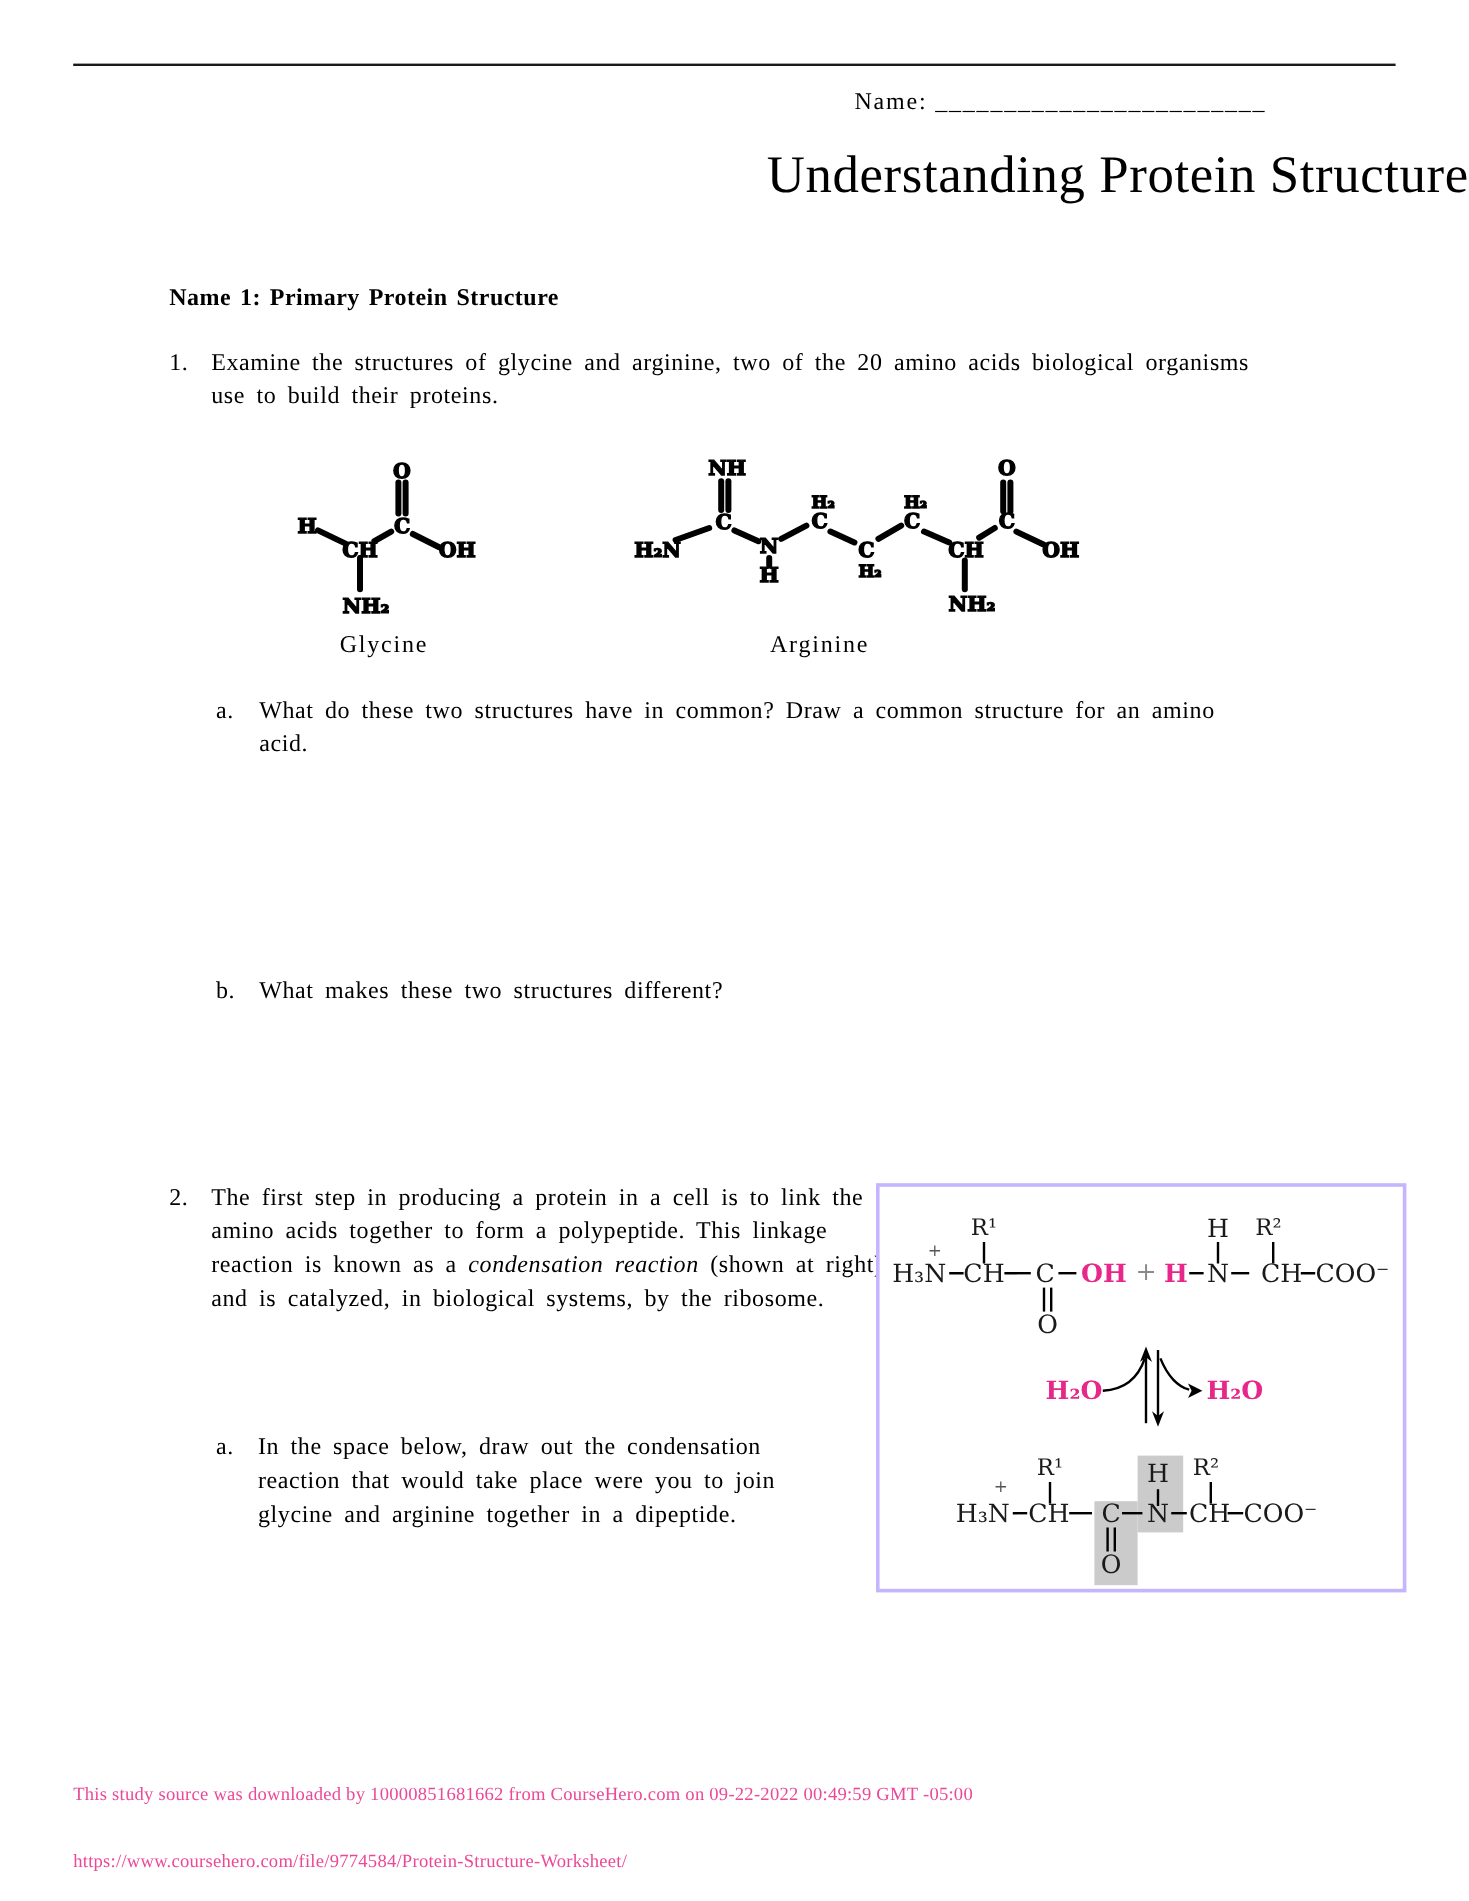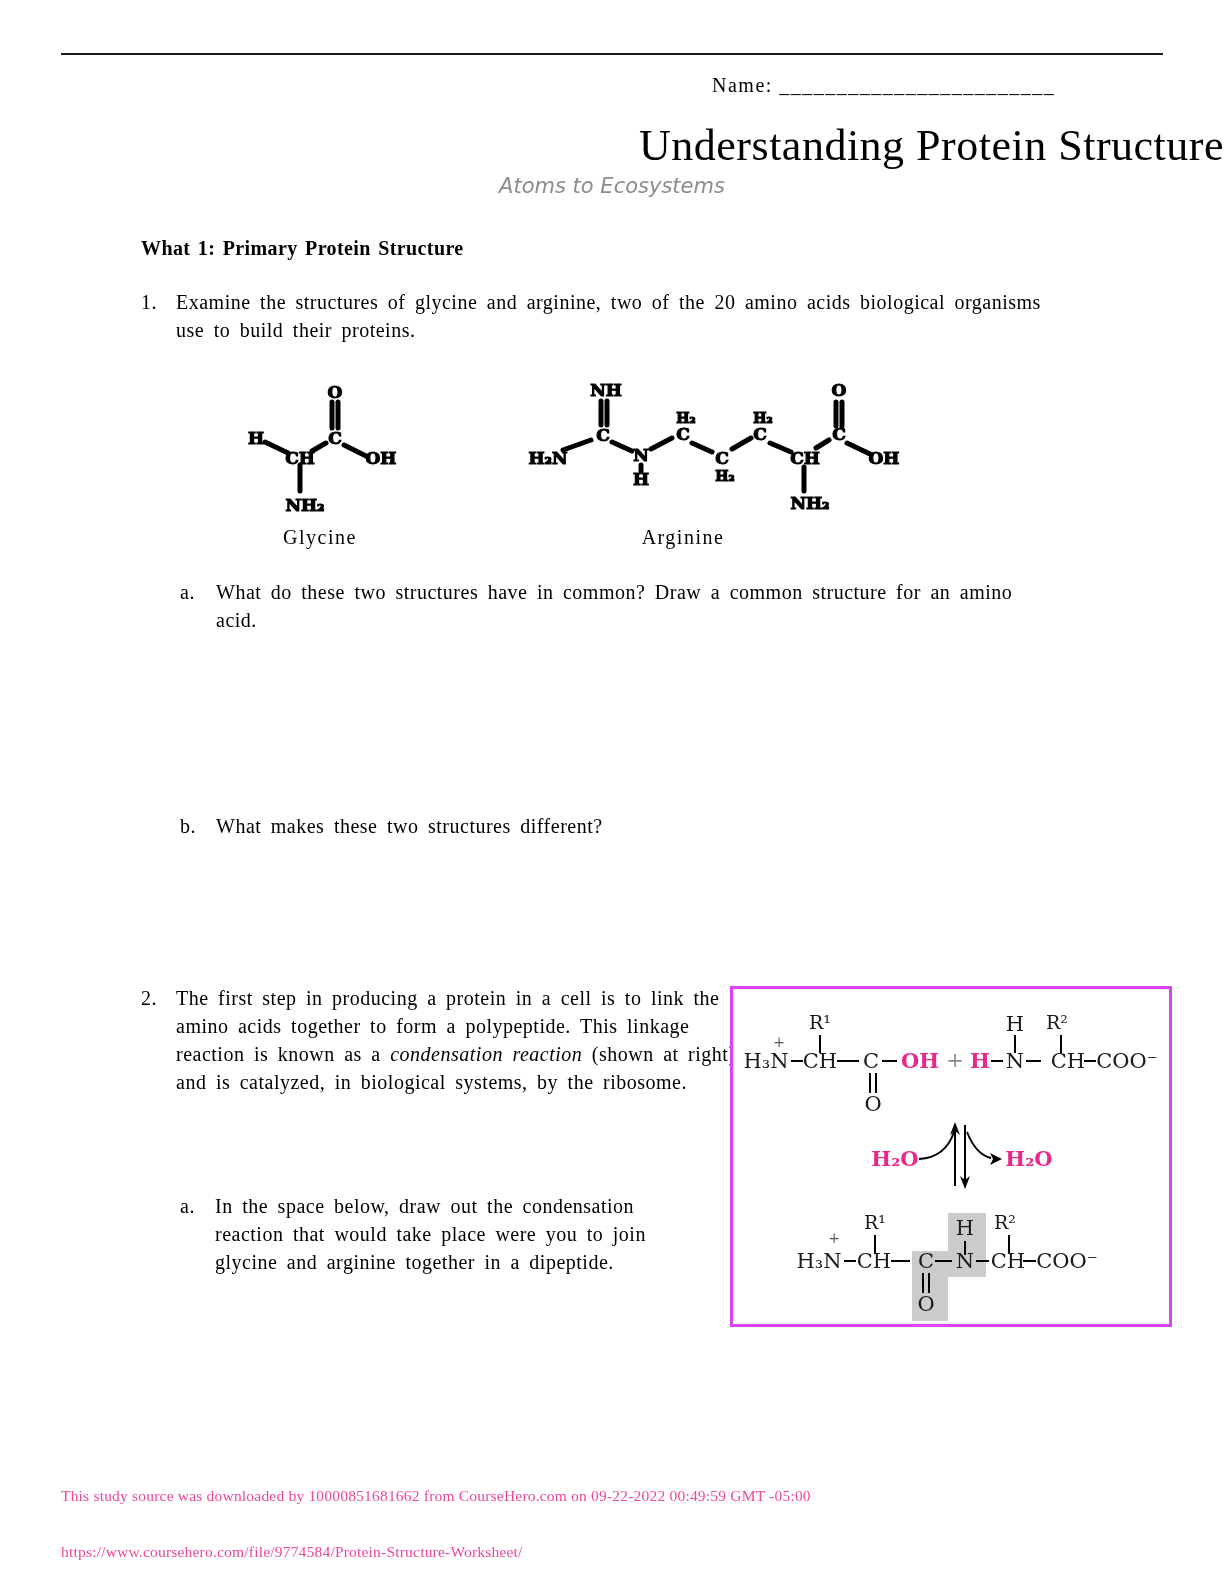--- a/index.html
+++ b/index.html
@@ -34,21 +34,21 @@
   .cap-gly { left:255px; top:526px; width:130px; }
   .cap-arg { left:608px; top:526px; width:150px; }
 
   svg.mol line, svg.mol path { stroke:#000; stroke-width:5; stroke-linecap:round; }
   svg.mol text { font-family:"DejaVu Serif", serif; font-weight:bold; fill:#000;
                  paint-order:stroke; stroke:#000; stroke-width:1.2px; }
   svg.mol .a  { font-size:17px; text-anchor:middle; }
   svg.mol .sm { font-size:14px; text-anchor:middle; }
 
   .rbox { position:absolute; left:730px; top:986px; width:442px; height:341px;
-          border:3px solid #d946ef; box-sizing:border-box; background:#fff; }
+          border:3px solid #c4b5fd; box-sizing:border-box; background:#fff; }
   svg.rxn { position:absolute; left:0; top:0; }
   svg.rxn line, svg.rxn path { stroke:#000; stroke-width:2; fill:none; }
   svg.rxn text { font-family:"DejaVu Serif", serif; font-size:21px; fill:#1a1a1a; text-anchor:middle; }
   svg.rxn .r   { font-size:19px; }
   svg.rxn .pink { fill:var(--pink); font-weight:bold; }
   svg.rxn .gray { fill:#8a8a8a; }
   svg.rxn .plus-sm { font-size:14px; fill:#555; }
   svg.rxn .hl { fill:var(--highlight); }
   svg.rxn polygon { fill:#000; stroke:none; }
 
@@ -62,23 +62,22 @@
 <div class="page">
 
   <div class="top-rule"></div>
 
   <div class="name-line">
     <span>Name:</span>
     <span>________________________</span>
   </div>
 
   <div class="page-title">Understanding Protein Structure</div>
-  <div class="page-subtitle">Atoms to Ecosystems</div>
-
-  <div class="part-heading">What 1:  Primary Protein Structure</div>
+
+  <div class="part-heading">Name 1:  Primary Protein Structure</div>
 
   <div class="q-item q1">
     <span class="q-num">1.</span>
     <span class="q-text">Examine the structures of glycine and arginine, two of the 20 amino acids biological organisms use to build their proteins.</span>
   </div>
 
   <svg class="mol abs" style="left:233px; top:372px;" width="210" height="160" viewBox="0 0 210 160">
     <g>
       <line x1="32" y1="70" x2="55" y2="81"></line>
       <line x1="79" y1="79" x2="93" y2="71"></line>

